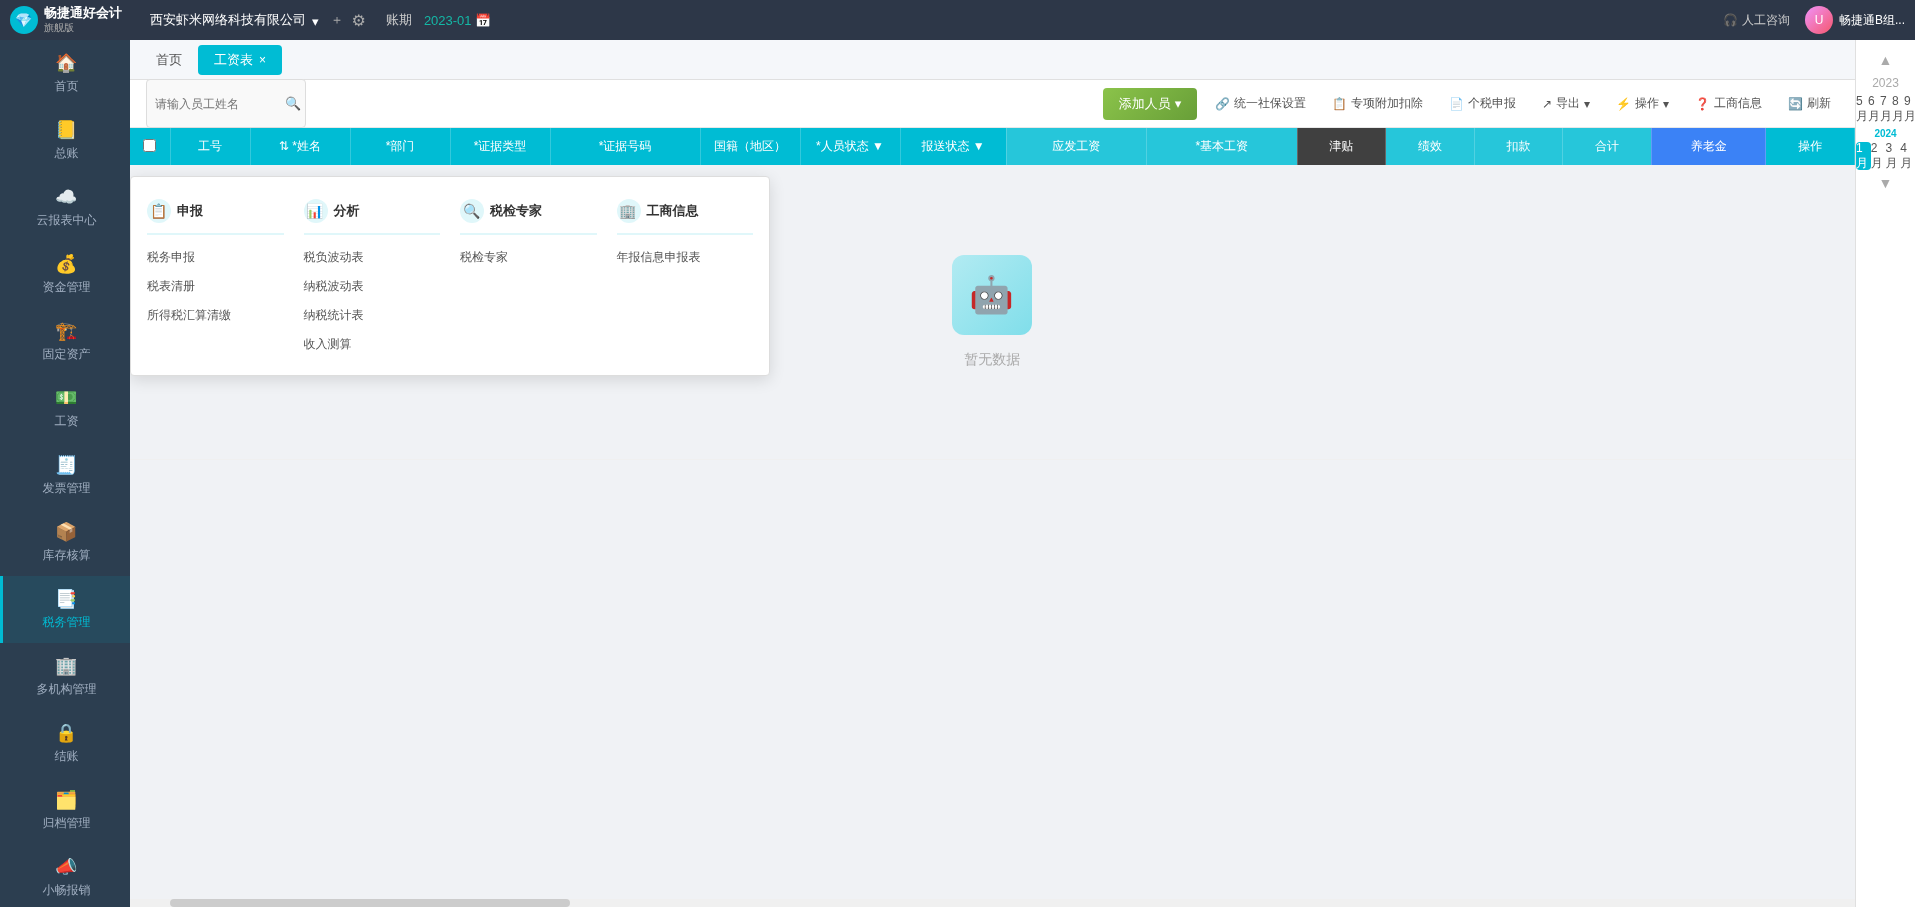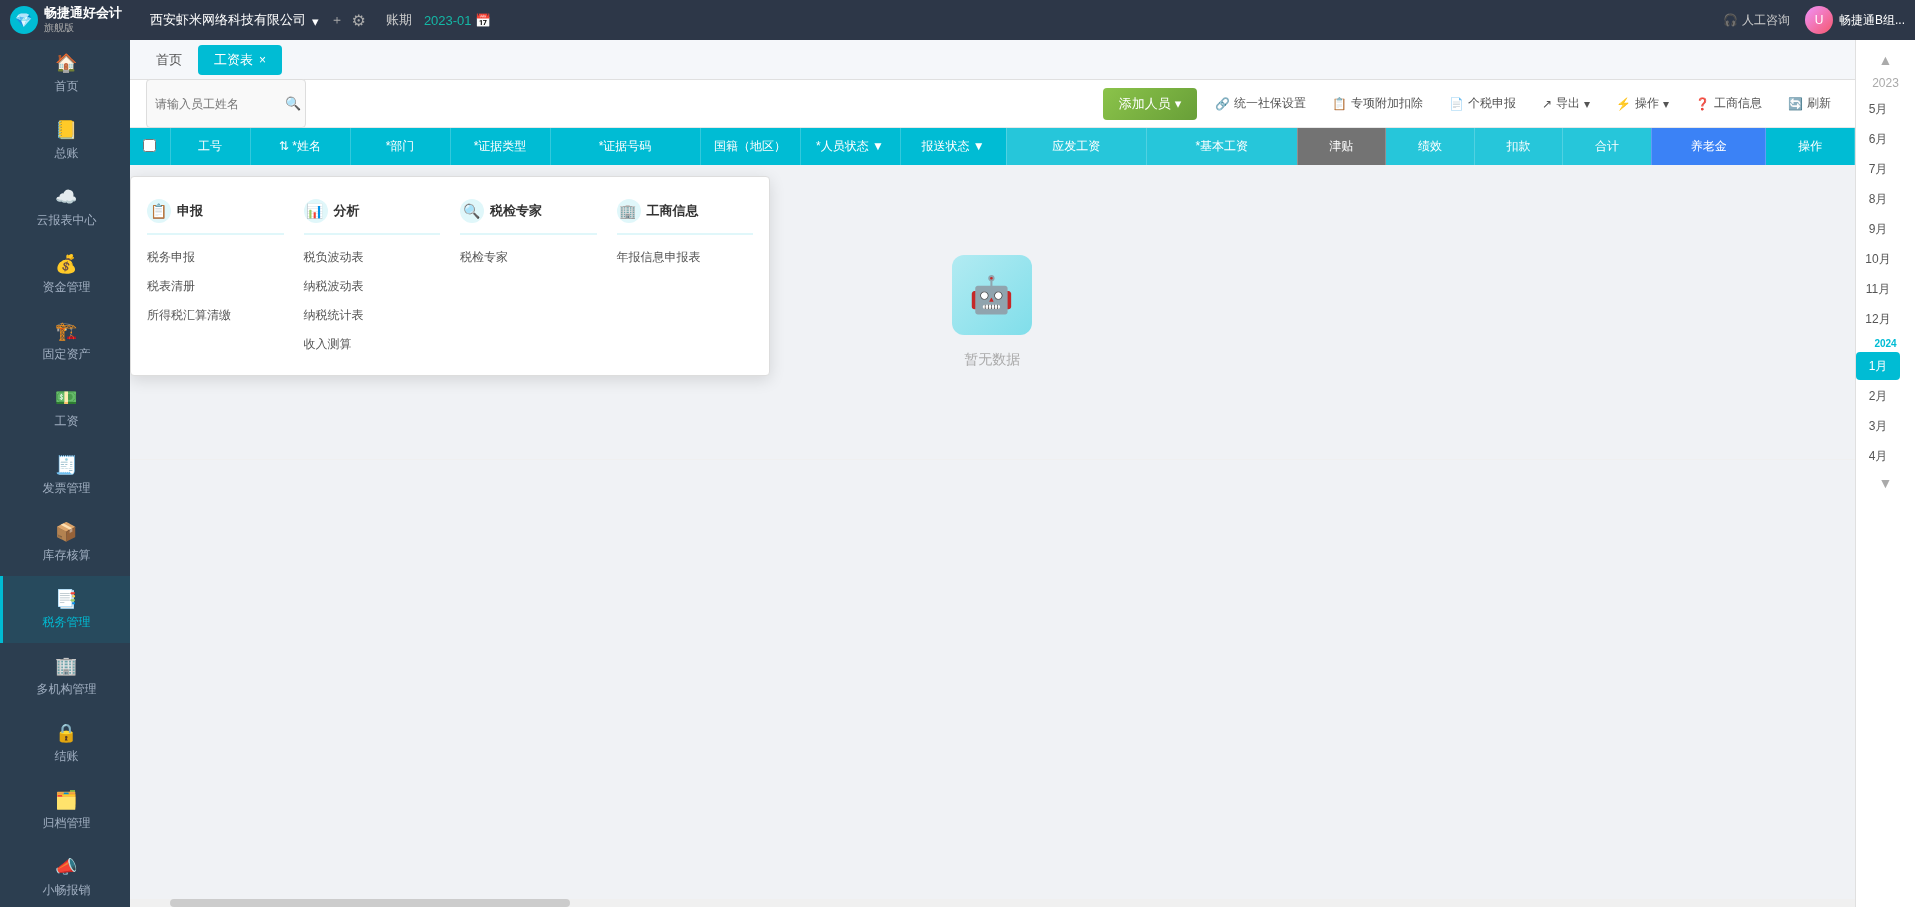--- a/index.html
+++ b/index.html
@@ -283,21 +283,21 @@
     }
     .cal-month-item {
       width: 44px; height: 28px;
       display: flex; align-items: center; justify-content: center;
       font-size: 12px; color: #555; cursor: pointer;
       border-radius: 4px; margin: 1px 0;
     }
     .cal-month-item.active {
       background: #00bcd4; color: #fff; border-radius: 4px;
     }
-    .cal-year-group { display: flex; flex-direction: column; align-items: flex-start; width: 100%; }
+    .cal-year-group { display: flex; align-items: center; width: 100%; }
     .cal-year-header {
       font-size: 10px; color: #00bcd4; font-weight: bold;
       margin: 4px 0 2px 0;
     }
 
     
     .horizontal-scrollbar {
       height: 8px;
       background: #f0f0f0;
       flex-shrink: 0;
@@ -515,21 +515,21 @@
               <th class="col-id-num">*证据号码</th>
               <th class="col-region">国籍（地区）</th>
               <th class="col-status">
                 *人员状态 <span>▼</span>
               </th>
               <th class="col-report-status">
                 报送状态 <span>▼</span>
               </th>
               <th colspan="5" style="background:#26c6da;">应发工资</th>
               <th style="background:#26c6da;">*基本工资</th>
-              <th style="background:#737373;">津贴</th>
+              <th style="background:#404040;">津贴</th>
               <th style="background:#26c6da;">绩效</th>
               <th style="background:#26c6da;">扣款</th>
               <th style="background:#26c6da;">合计</th>
               <th style="background:#3b82f6;">养老金</th>
               <th>操作</th>
             </tr>
           </thead>
           <tbody>
             <tr>
               <td colspan="21">

